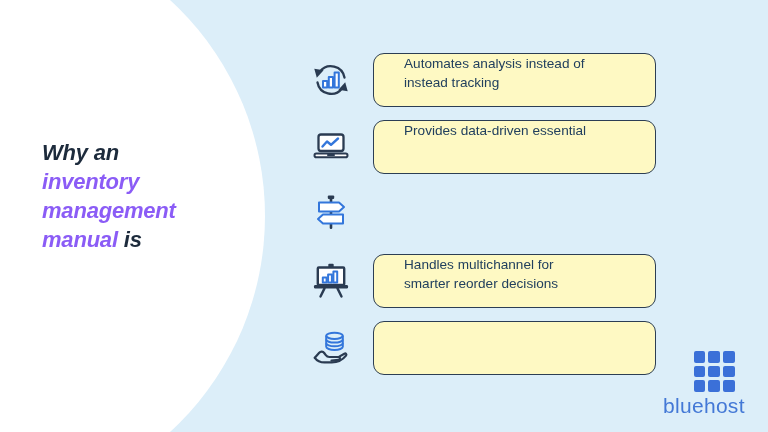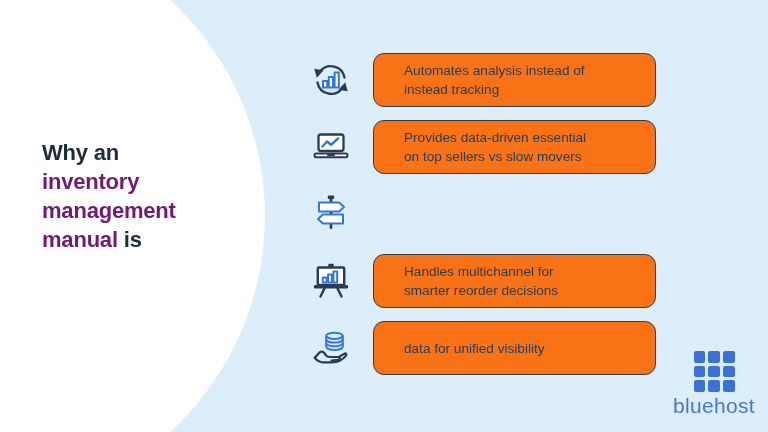--- a/index.html
+++ b/index.html
@@ -19,60 +19,60 @@
   }
   
   .title{
     position:absolute;
     left:42px;top:138px;
     width:230px;
     font-size:22px;
     line-height:29px;
     font-weight:700;
     letter-spacing:-0.2px;
+    font-style:italic;
   }
   .title .dk{color:#1D2B3C;}
-  .title .ac{color:#701a75;}
+  .title .ac{color:#8b5cf6;}
   
   .rows{
     position:absolute;
     left:308px;top:53px;
   }
   .row{
     display:flex;
     align-items:center;
     height:54px;
     margin-bottom:13px;
   }
   .icon-cell{
     width:46px;height:54px;
     display:flex;align-items:center;justify-content:center;
     margin-right:19px;
     flex:none;
   }
   .card{
     width:283px;height:54px;
     box-sizing:border-box;
-    background:#f97316;
+    background:#fef9c3;
     border:1.6px solid #2C3E54;
     border-radius:11px;
-    display:flex;flex-direction:column;justify-content:center;
+    display:flex;flex-direction:column;justify-content:flex-start;
     padding-left:30px;
   }
   .card .ln{
     font-size:13.6px;
     line-height:19px;
     color:#22405E;
   }
   
   .logo{
     position:absolute;
     left:663px;top:351px;
     width:102px;
-    text-align:center;
   }
   .lgrid{
     width:41px;height:41px;
     margin:0 auto;
     display:grid;
     grid-template-columns:repeat(3,1fr);
     grid-template-rows:repeat(3,1fr);
     gap:3px;
   }
   .sq{background:#3B70D8;border-radius:2px;}
@@ -127,21 +127,20 @@
       <div class="icon-cell">
         <svg width="46" height="46" viewBox="0 0 46 46">
           <rect x="10.5" y="10.5" width="25" height="16.5" rx="2.5" fill="#FFFFFF" stroke="#2A3B52" stroke-width="2.3"></rect>
           <rect x="6.5" y="29.6" width="33" height="3.6" rx="1.8" fill="#FFFFFF" stroke="#2A3B52" stroke-width="2"></rect>
           <rect x="19" y="30.1" width="8" height="1.8" rx="0.9" fill="#2A3B52"></rect>
           <path d="M14.5 22.5 L19 17.5 L23 20.8 L30 14.5" fill="none" stroke="#3376DB" stroke-width="2.4" stroke-linecap="round" stroke-linejoin="round"></path>
         </svg>
       </div>
       <div class="card">
         <div class="ln">Provides data-driven essential</div>
-        <div class="ln">on top sellers vs slow movers</div>
       </div>
     </div>
 
     <div class="row">
       <div class="icon-cell">
         <svg width="46" height="46" viewBox="0 0 46 46">
           <rect x="21.7" y="7" width="2.6" height="31" rx="1.2" fill="#2A3B52"></rect>
           <rect x="19.8" y="4.4" width="6.4" height="3.6" rx="1" fill="#2A3B52"></rect>
           <path d="M11 11.5 H31 L36 16 L31 20.5 H11 Z" fill="#FFFFFF" stroke="#3376DB" stroke-width="2" stroke-linejoin="round"></path>
           <path d="M35 23.5 H15 L10 28 L15 32.5 H35 Z" fill="#FFFFFF" stroke="#3376DB" stroke-width="2" stroke-linejoin="round"></path>
@@ -178,21 +177,20 @@
             <path d="M18.2 14.5 A8.3 3.1 0 0 0 34.8 14.5"></path>
             <path d="M18.2 18.2 A8.3 3.1 0 0 0 34.8 18.2"></path>
           </g>
           <g fill="none" stroke="#2A3B52" stroke-width="2.2" stroke-linecap="round" stroke-linejoin="round">
             <path d="M6.8 32.8 L11.2 27.8 C12.6 26.2 15 26.3 16.2 28 L17.8 30.2 C18.6 31.3 19.9 32 21.3 32 H30.5 C32.4 32 32.4 34.7 30.5 34.9 L23.5 35.7"></path>
             <path d="M6.8 32.8 C9.5 36.6 13.6 37.6 17.5 37.4 H23.8 C29.3 37.4 34.6 34.9 38 30.6 C39 29.3 37.8 27.9 36.4 28.7 L31.2 31.6"></path>
           </g>
         </svg>
       </div>
       <div class="card">
-        <div class="ln">data for unified visibility</div>
       </div>
     </div>
 
   </div>
 
   <div class="logo">
     <div class="lgrid">
       <div class="sq"></div>
         <div class="sq"></div>
         <div class="sq"></div>

